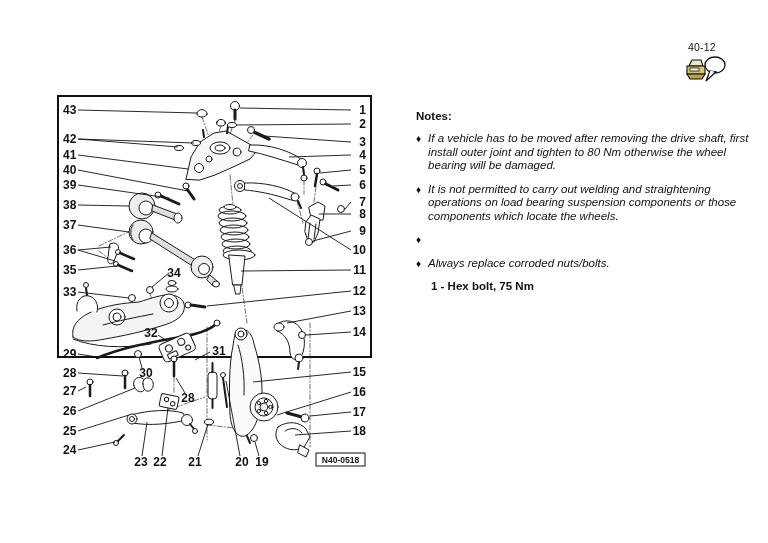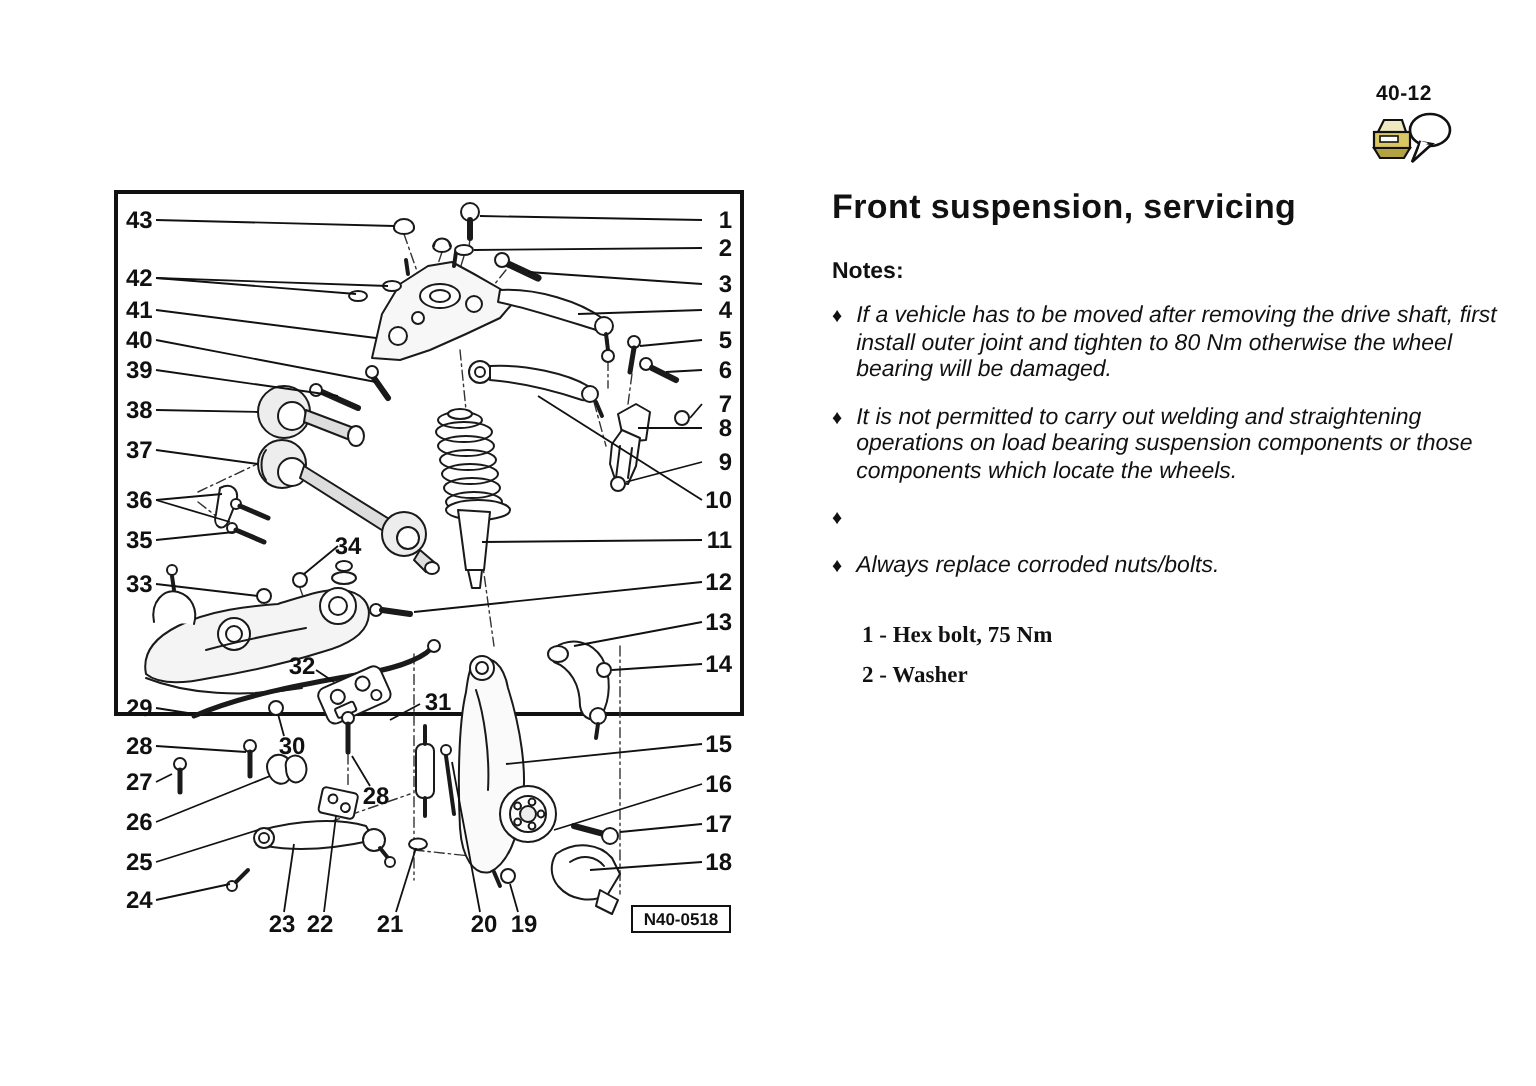--- a/index.html
+++ b/index.html
@@ -4,21 +4,21 @@
 <style>
   html,body{margin:0;padding:0;}
   body{
     width:768px;height:543px;position:relative;background:#ffffff;
     font-family:"Liberation Sans","DejaVu Sans",sans-serif;color:#111;
     overflow:hidden;
   }
   
   .page-num{
     position:absolute;left:688px;top:41px;width:60px;
-    font-size:10.5px;font-weight:bold;letter-spacing:.2px;
+    font-size:10.5px;font-weight:normal;letter-spacing:.2px;
   }
   .header-icons{position:absolute;left:685px;top:55px;}
   
   .diagram-frame{
     position:absolute;left:57px;top:95px;width:315px;height:263px;
     border:2px solid #111;box-sizing:border-box;background:#fff;
   }
   .diagram-frame svg{position:absolute;left:-2px;top:-2px;}
   svg text.callout{
     font-family:"Liberation Sans","DejaVu Sans",sans-serif;
@@ -38,21 +38,21 @@
   }
   .notes-label{
     margin-top:16px;font-size:11.5px;font-weight:bold;
   }
   .bullets{list-style:none;margin:2px 0 0 0;padding:0;}
   .bullets li{
     display:flex;gap:7px;margin-top:10px;
     font-size:11.5px;font-style:italic;line-height:13.5px;
   }
   .bullets .glyph{flex:0 0 auto;font-style:normal;font-size:10px;line-height:13.5px;}
-  .items{margin-top:22px;margin-left:15px;font-family:Liberation Serif, serif;}
+  .items{margin-top:10px;margin-left:15px;}
   .items .item{font-size:11.5px;font-weight:bold;margin-top:6.5px;line-height:13.5px;}
 </style>
 </head>
 <body>
 
 <div class="page-num">40-12</div>
 
 <div class="header-icons">
   <svg width="44" height="30" viewBox="0 0 44 30">
     <g>
@@ -389,36 +389,34 @@
       </g>
 
     <g>
       <rect x="259" y="358" width="49" height="13" fill="#fff" stroke="#111" stroke-width="1"></rect>
       <text class="code" x="283.5" y="367.5" text-anchor="middle">N40-0518</text>
     </g>
   </svg>
 </div>
 
 <div class="content">
-  <h1>Front suspension, servicing</h1>
   <div class="notes-label">Notes:</div>
   <ul class="bullets" id="bullet-list">
       <li>
         <span class="glyph">♦</span>
         <span>If a vehicle has to be moved after removing the drive shaft, first install outer joint and tighten to 80 Nm otherwise the wheel bearing will be damaged.</span>
       </li>
       <li>
         <span class="glyph">♦</span>
         <span>It is not permitted to carry out welding and straightening operations on load bearing suspension components or those components which locate the wheels.</span>
       </li>
       <li>
         <span class="glyph">♦</span>
       </li>
       <li>
         <span class="glyph">♦</span>
         <span>Always replace corroded nuts/bolts.</span>
       </li>
     </ul>
   <div class="items" id="item-list">
       <div class="item">1 - Hex bolt, 75 Nm</div>
-      <div class="item">2 - Washer</div>
     </div>
 </div>
 
 </body></html>

